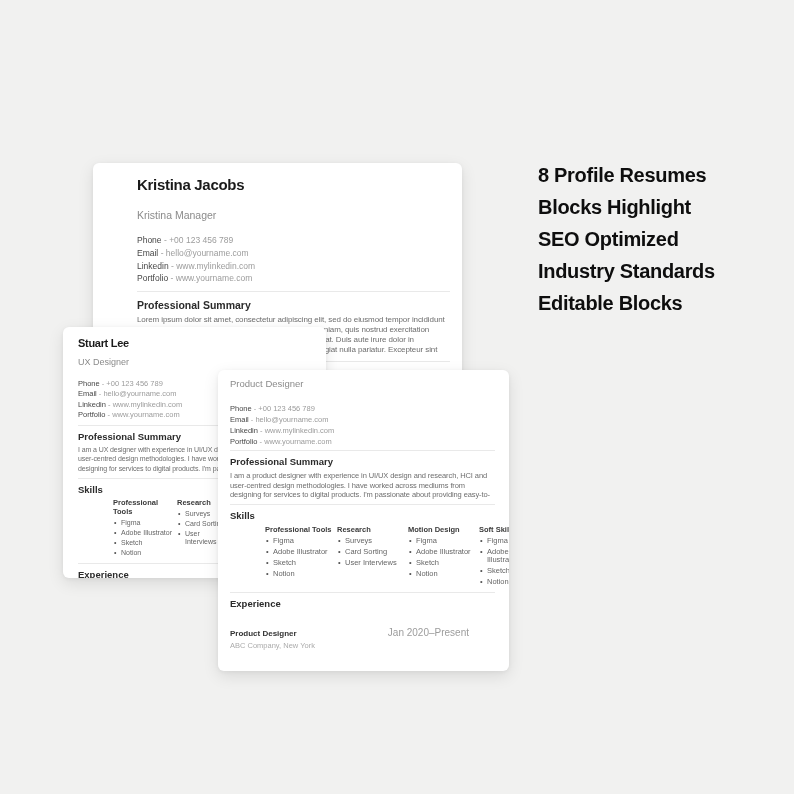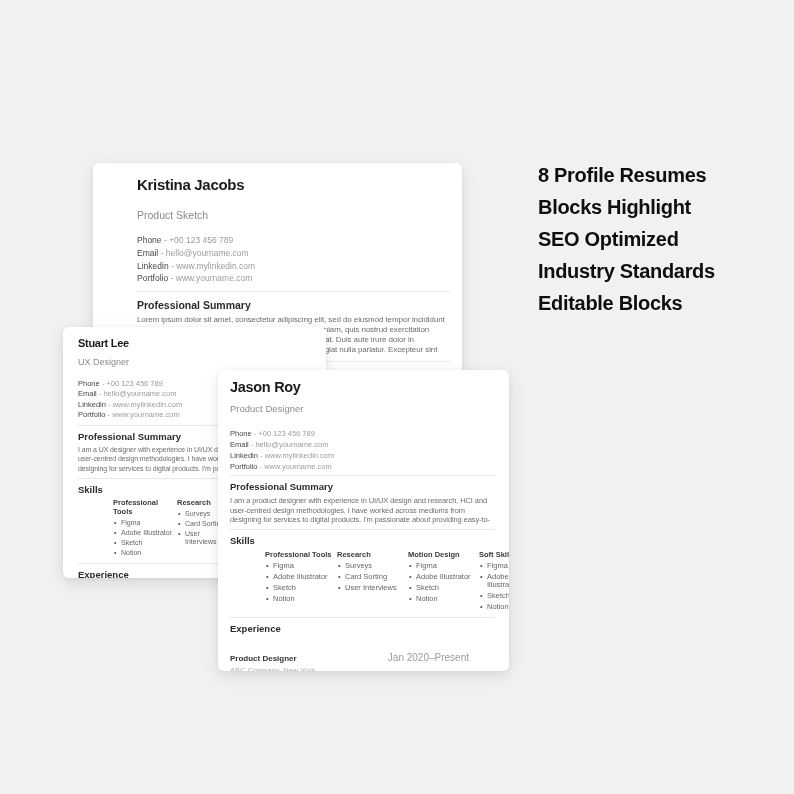--- a/index.html
+++ b/index.html
@@ -80,21 +80,21 @@
     white-space:nowrap;
   }
 </style>
 </head>
 <body>
 
 <div class="stage">
 
   <div class="card" id="card-kristina">
     <div class="r-name">Kristina Jacobs</div>
-    <div class="r-title">Product Sketch</div>
+    <div class="r-title">Kristina Manager</div>
     <div class="contacts">
 
         <div class="c-row"><span class="c-label">Phone</span><span class="c-value">+00 123 456 789</span></div>
 
         <div class="c-row"><span class="c-label">Email</span><span class="c-value">hello@yourname.com</span></div>
 
         <div class="c-row"><span class="c-label">Linkedin</span><span class="c-value">www.mylinkedin.com</span></div>
 
         <div class="c-row"><span class="c-label">Portfolio</span><span class="c-value">www.yourname.com</span></div>
       </div>
@@ -148,21 +148,20 @@
             <li>Sketch</li>
             <li>Notion</li>
           </ul>
       </div>
     </div>
     <hr class="divider">
     <div class="sec-head">Experience</div>
   </div>
 
   <div class="card" id="card-jason">
-    <div class="r-name">Jason Roy</div>
     <div class="r-title">Product Designer</div>
     <div class="contacts">
 
         <div class="c-row"><span class="c-label">Phone</span><span class="c-value">+00 123 456 789</span></div>
 
         <div class="c-row"><span class="c-label">Email</span><span class="c-value">hello@yourname.com</span></div>
 
         <div class="c-row"><span class="c-label">Linkedin</span><span class="c-value">www.mylinkedin.com</span></div>
 
         <div class="c-row"><span class="c-label">Portfolio</span><span class="c-value">www.yourname.com</span></div>

